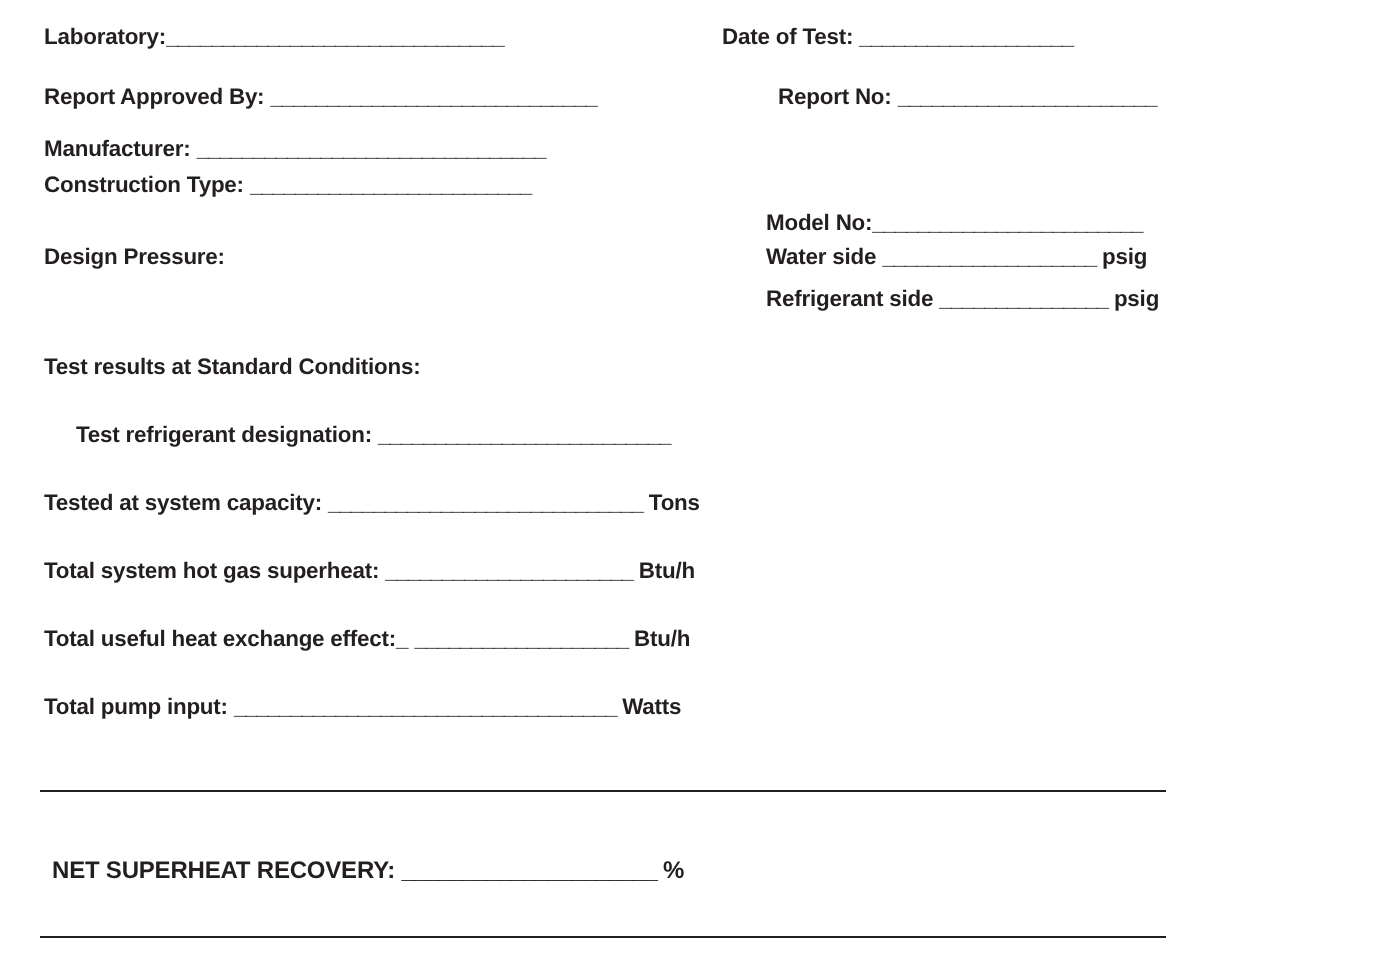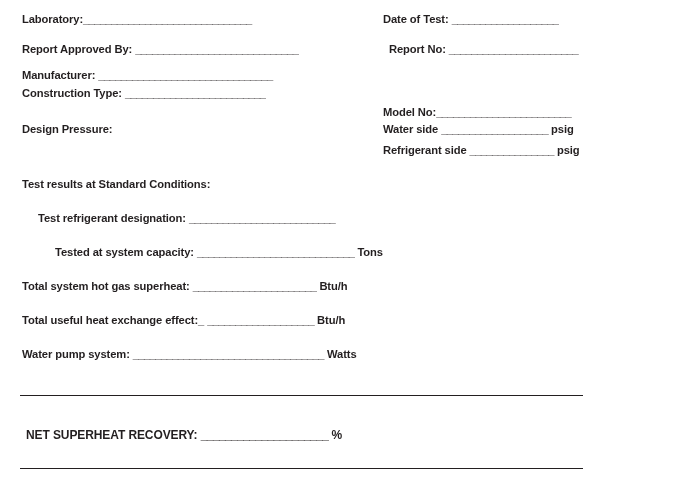--- a/index.html
+++ b/index.html
@@ -69,21 +69,21 @@
   <div class="row" style="left:22px; top:68px;">
     <span class="label">Manufacturer:</span>
     <span class="blank">_______________________________</span>
   </div>
 
   <div class="row" style="left:22px; top:86px;">
     <span class="label">Construction Type:</span>
     <span class="blank">_________________________</span>
   </div>
 
-  <div class="row" style="left:383px; top:12px;">
+  <div class="row" style="left:361px; top:12px;">
     <span class="label">Date of Test:</span>
     <span class="blank">___________________</span>
   </div>
 
   <div class="row" style="left:389px; top:42px;">
     <span class="label">Report No:</span>
     <span class="blank">_______________________</span>
   </div>
 
   <div class="row" style="left:383px; top:68px;margin-top:37px;">
@@ -109,40 +109,40 @@
 
   <div class="row" style="left:22px; top:177px;">
     <span class="label">Test results at Standard Conditions:</span>
   </div>
 
   <div class="row" style="left:38px; top:211px;">
     <span class="label">Test refrigerant designation:</span>
     <span class="blank">__________________________</span>
   </div>
 
-  <div class="row" style="left:22px; top:245px;margin-left:33px;">
+  <div class="row" style="left:22px; top:245px;">
     <span class="label">Tested at system capacity:</span>
     <span class="blank">____________________________</span>
     <span class="unit">Tons</span>
   </div>
 
   <div class="row" style="left:22px; top:279px;">
     <span class="label">Total system hot gas superheat:</span>
     <span class="blank">______________________</span>
     <span class="unit">Btu/h</span>
   </div>
 
   <div class="row" style="left:22px; top:313px;">
     <span class="label">Total useful heat exchange effect:_</span>
     <span class="blank">___________________</span>
     <span class="unit">Btu/h</span>
   </div>
 
   <div class="row" style="left:22px; top:347px;">
-    <span class="label">Water pump system:</span>
+    <span class="label">Total pump input:</span>
     <span class="blank">__________________________________</span>
     <span class="unit">Watts</span>
   </div>
 
   <div class="rule" style="top:395px;"></div>
 
   <div class="row" style="left:26px; top:428px; font-size:12px;">
     <span class="label">NET SUPERHEAT RECOVERY:</span>
     <span class="blank">_____________________</span>
     <span class="unit">%</span>

